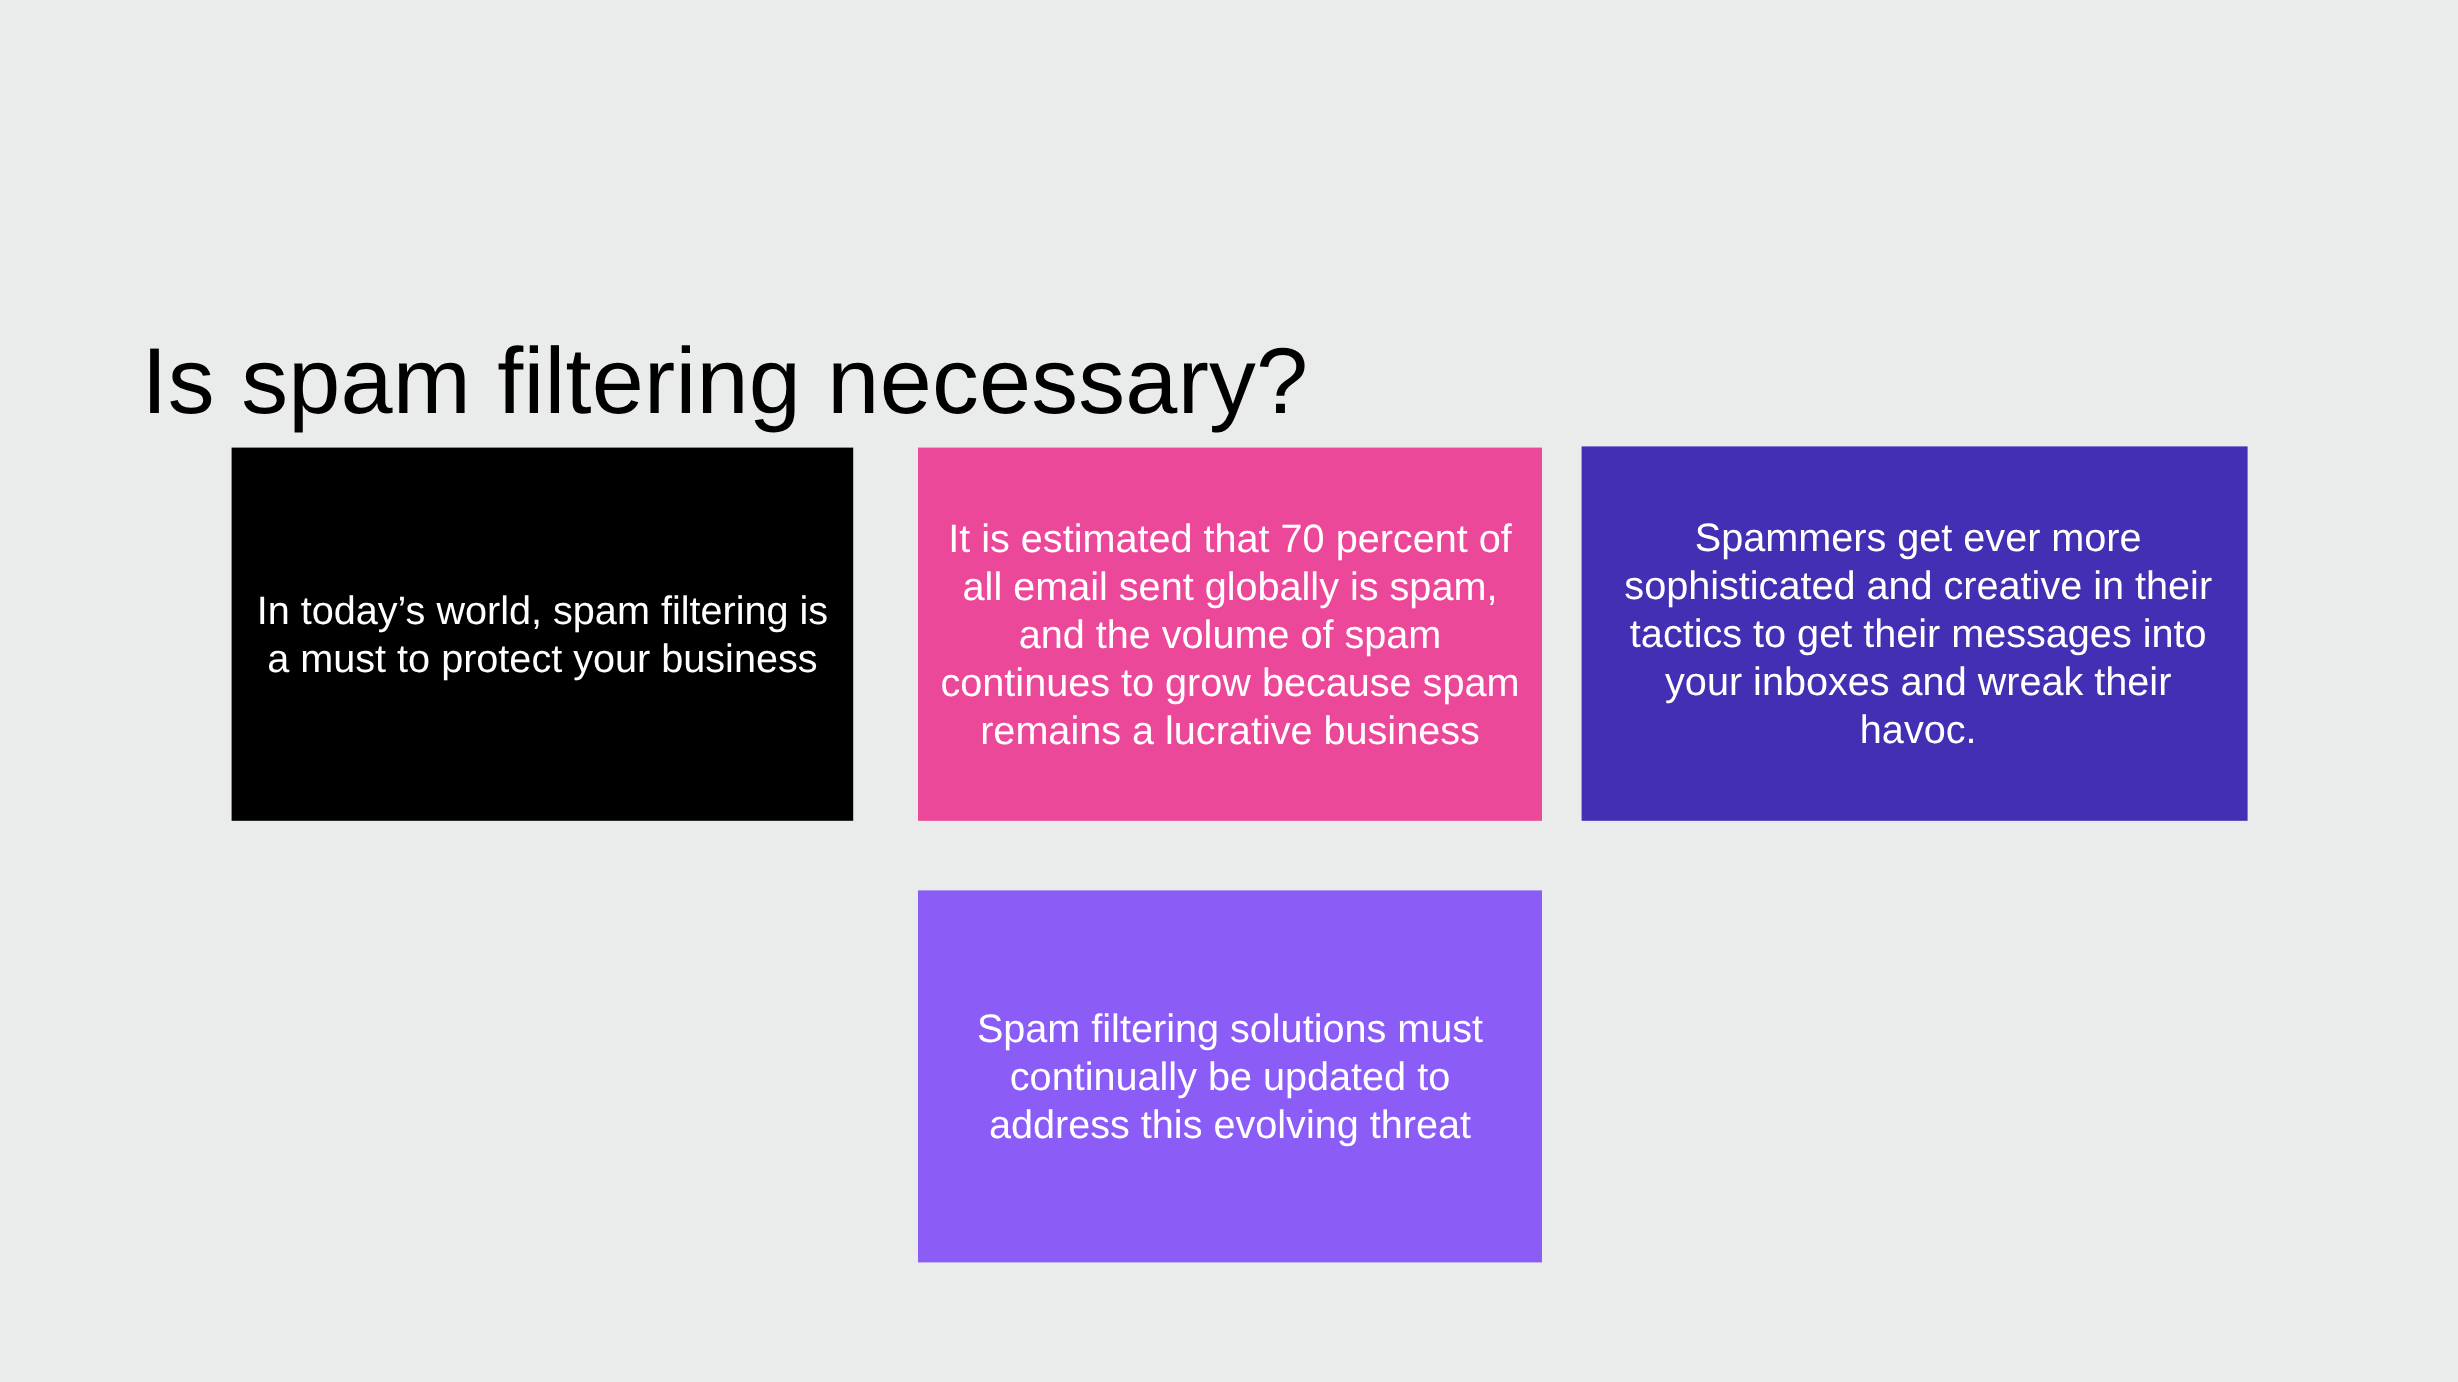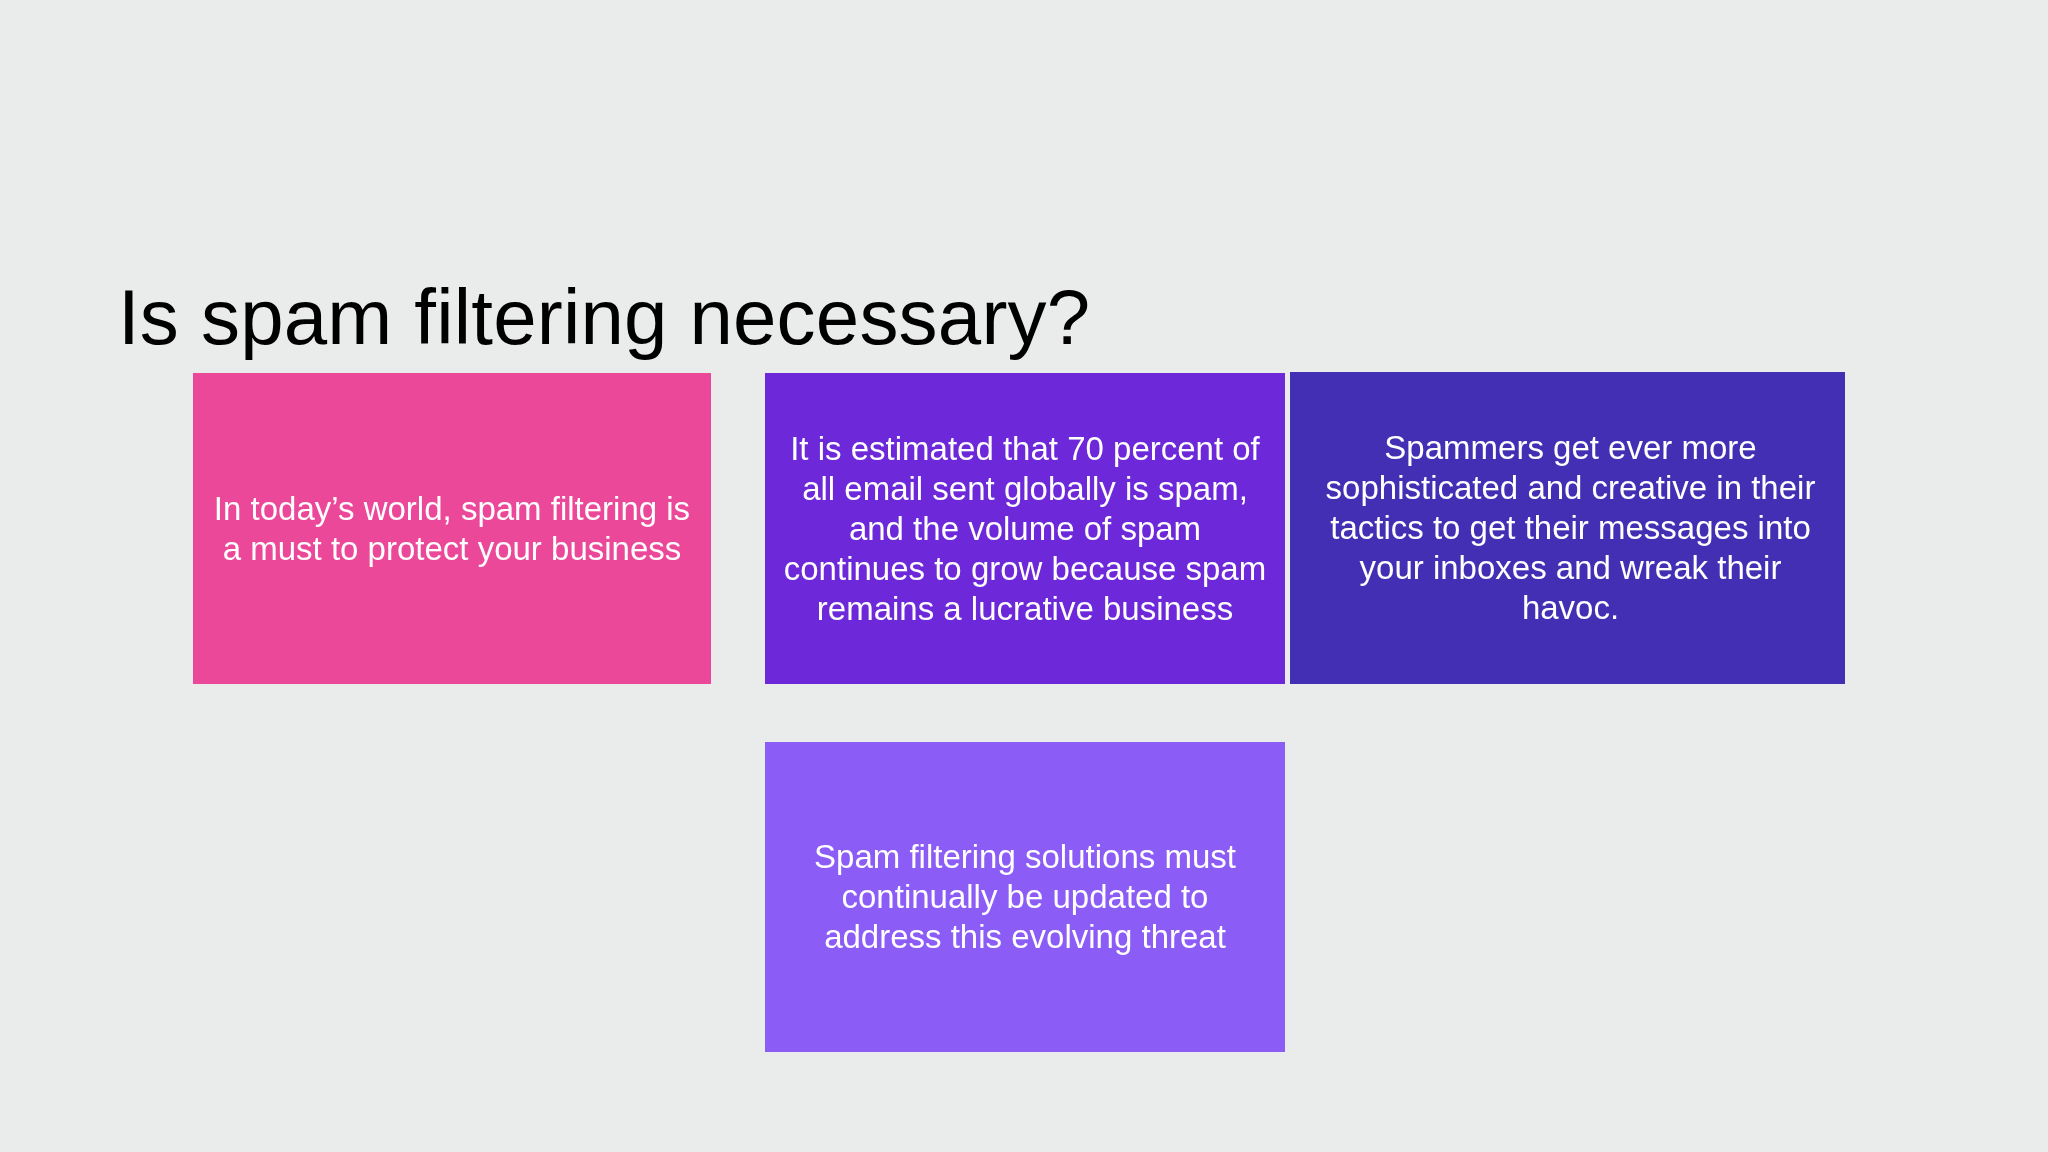--- a/index.html
+++ b/index.html
@@ -55,35 +55,35 @@
   }
 
   .card-text {
     display: block;
     width: 100%;
   }
 
   
   #card-1 { left: 193px;  top: 353px; width: 518px; height: 311px; }
   #card-2 { left: 765px;  top: 353px; width: 520px; height: 311px; }
-  #card-3 { left: 1290px; top: 352px; width: 555px; height: 312px; padding-left: 20px; }
+  #card-3 { left: 1318px; top: 352px; width: 555px; height: 312px; padding-left: 20px; }
   #card-4 { left: 765px;  top: 722px; width: 520px; height: 310px; }
 </style>
 </head>
 <body style="background: rgb(234, 235, 235);">
 
 <div id="slide" style="background: rgb(234, 235, 235);">
 
   <h1 id="slide-title" style="color: rgb(0, 0, 0);">Is spam filtering necessary?</h1>
 
-  <div class="card" id="card-1" style="background: #ec4899; color: rgb(255, 255, 255);">
+  <div class="card" id="card-1" style="background: #000000; color: rgb(255, 255, 255);">
     <span class="card-text">In today’s world, spam filtering is a must to protect your business</span>
   </div>
 
-  <div class="card" id="card-2" style="background: #6d28d9; color: rgb(255, 255, 255);">
+  <div class="card" id="card-2" style="background: #ec4899; color: rgb(255, 255, 255);">
     <span class="card-text">It is estimated that 70 percent of all email sent globally is spam, and the volume of spam continues to grow because spam remains a lucrative business</span>
   </div>
 
   <div class="card" id="card-3" style="background: rgb(67, 47, 179); color: rgb(255, 255, 255);">
     <span class="card-text">Spammers get ever more sophisticated and creative in their tactics to get their messages into your inboxes and wreak their havoc.</span>
   </div>
 
   <div class="card" id="card-4" style="background: #8b5cf6; color: rgb(255, 255, 255);">
     <span class="card-text">Spam filtering solutions must continually be updated to address this evolving threat</span>
   </div>

